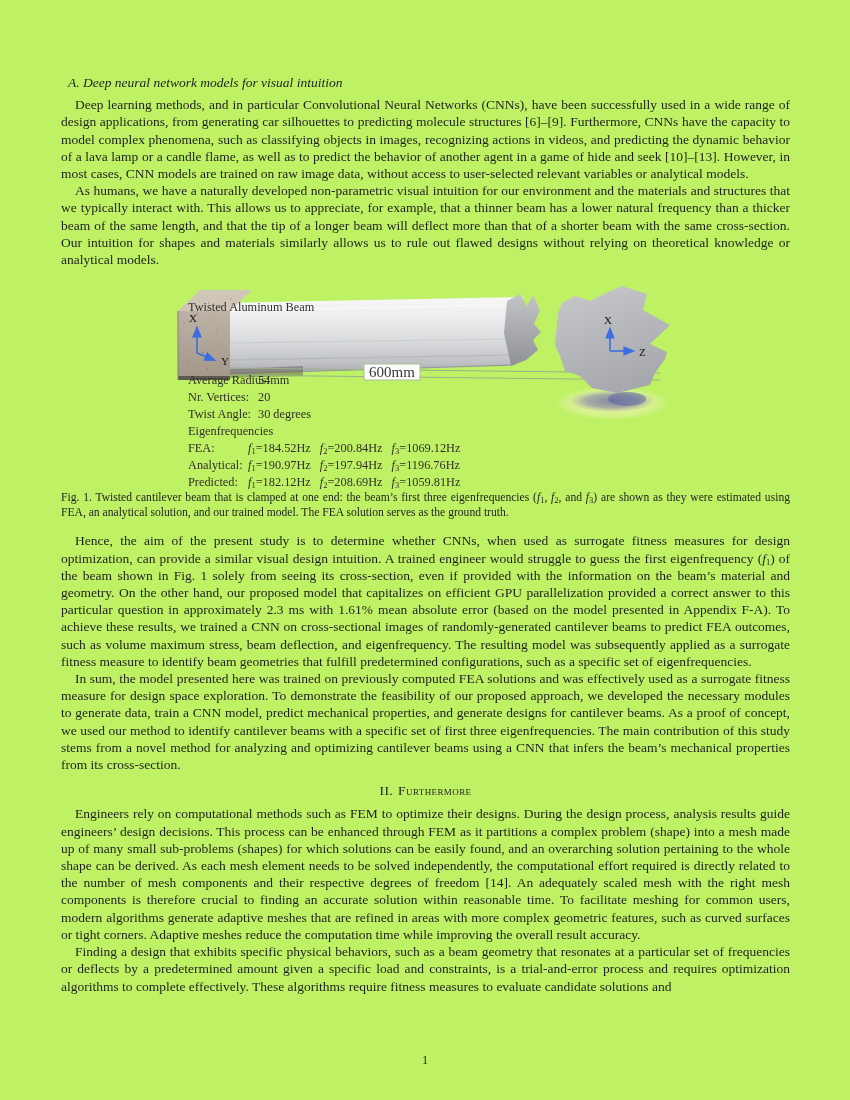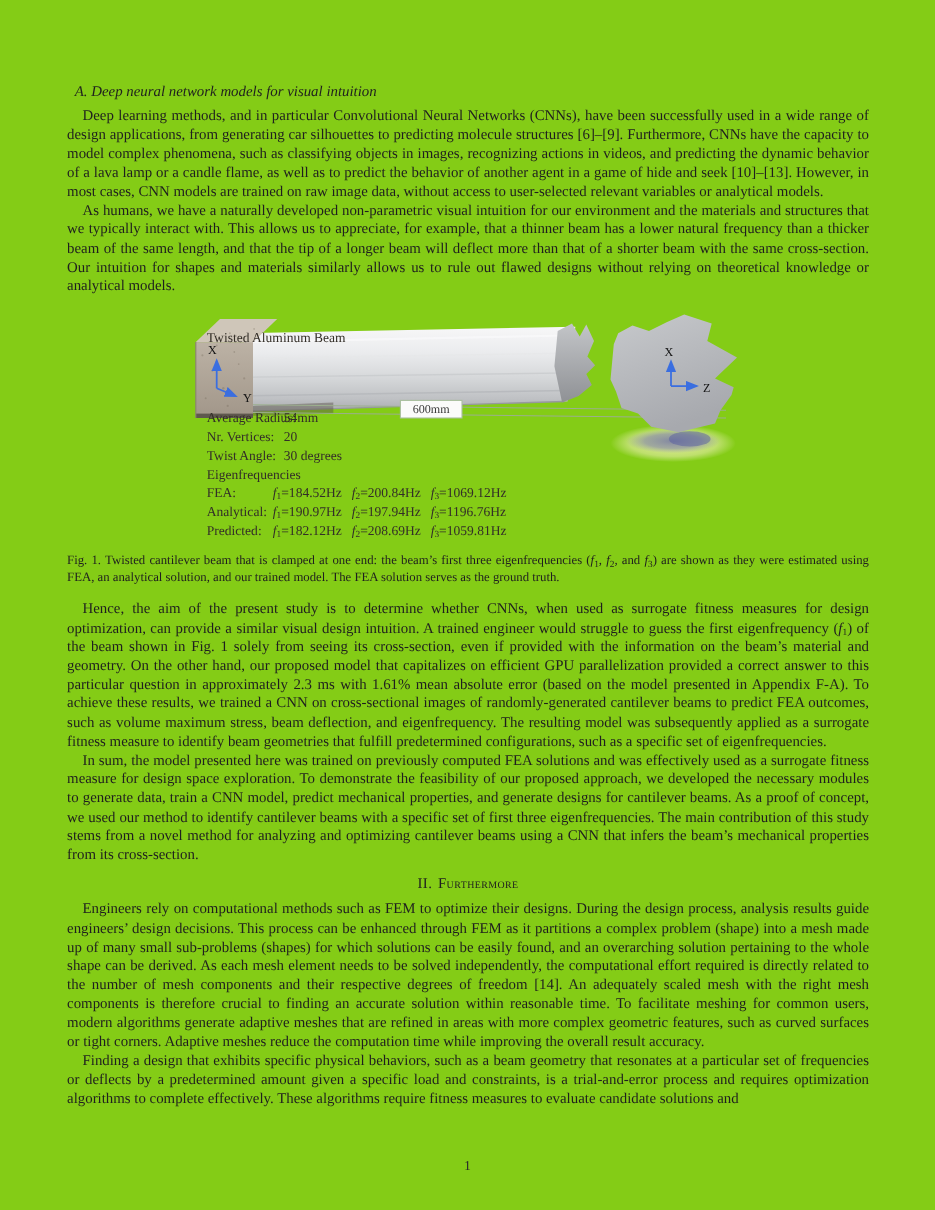--- a/index.html
+++ b/index.html
@@ -1,49 +1,49 @@
 <!DOCTYPE html>
 <html><head>
 <meta charset="utf-8">
 <style>
   html,body{margin:0;padding:0;}
   body{background:#e8e8e8;}
   .page{
-    position:relative; width:850px; height:1100px; background:#84cc16;
+    position:relative; width:850px; height:1100px; background:#bef264;
     margin:0 auto; overflow:hidden;
     font-family:"Liberation Serif","DejaVu Serif",serif;
     color:#1f1f1f;
   }
   .content{
     position:absolute; left:61px; top:74px; width:729px;
     font-size:13.5px; line-height:17.2px; text-align:justify;
   }
   .subheading{
     font-style:italic; margin:0 0 5px 7px; text-align:left;
   }
   p.body-par{ margin:0; text-indent:14px; }
   .fig{
     position:relative; width:729px; height:208px; margin-top:13px;
     font-size:12.3px; line-height:17px; text-align:left; color:#332e28;
   }
   .fig svg{ position:absolute; left:0; top:0; }
   .fig-title{ position:absolute; left:127px; top:18px; }
   .dim-text{
     position:absolute; left:303px; top:83px; width:56px; height:16px;
-    text-align:center; font-size:11px; line-height:16px; color:#3a3a3a;
+    text-align:center; font-size:15px; line-height:16px; color:#3a3a3a;
   }
   .fig-rows{ position:absolute; left:127px; top:91px; }
   .frow{ white-space:nowrap; }
   .flabel{ display:inline-block; width:70px; }
   .elabel{ display:inline-block; width:60px; }
   .fe{ margin-right:9px; }
   .fe i{ font-style:italic; }
   sub{ font-size:8.5px; vertical-align:-2px; line-height:0; }
   .caption{
-    margin-top:14px; font-size:11.6px; line-height:14.6px; text-align:justify;
+    margin-top:2px; font-size:11.6px; line-height:14.6px; text-align:justify;
   }
   .par-after-fig{ margin-top:12px !important; }
   .sec-heading{
     text-align:center; margin:9px 0 6px 0; text-indent:0; letter-spacing:.4px;
   }
   .sc{ font-variant:small-caps; margin-left:5px; }
   .page-number{
     position:absolute; left:0; top:1053px; width:850px; text-align:center;
     font-size:12.5px; color:#2a2a2a;
   }

